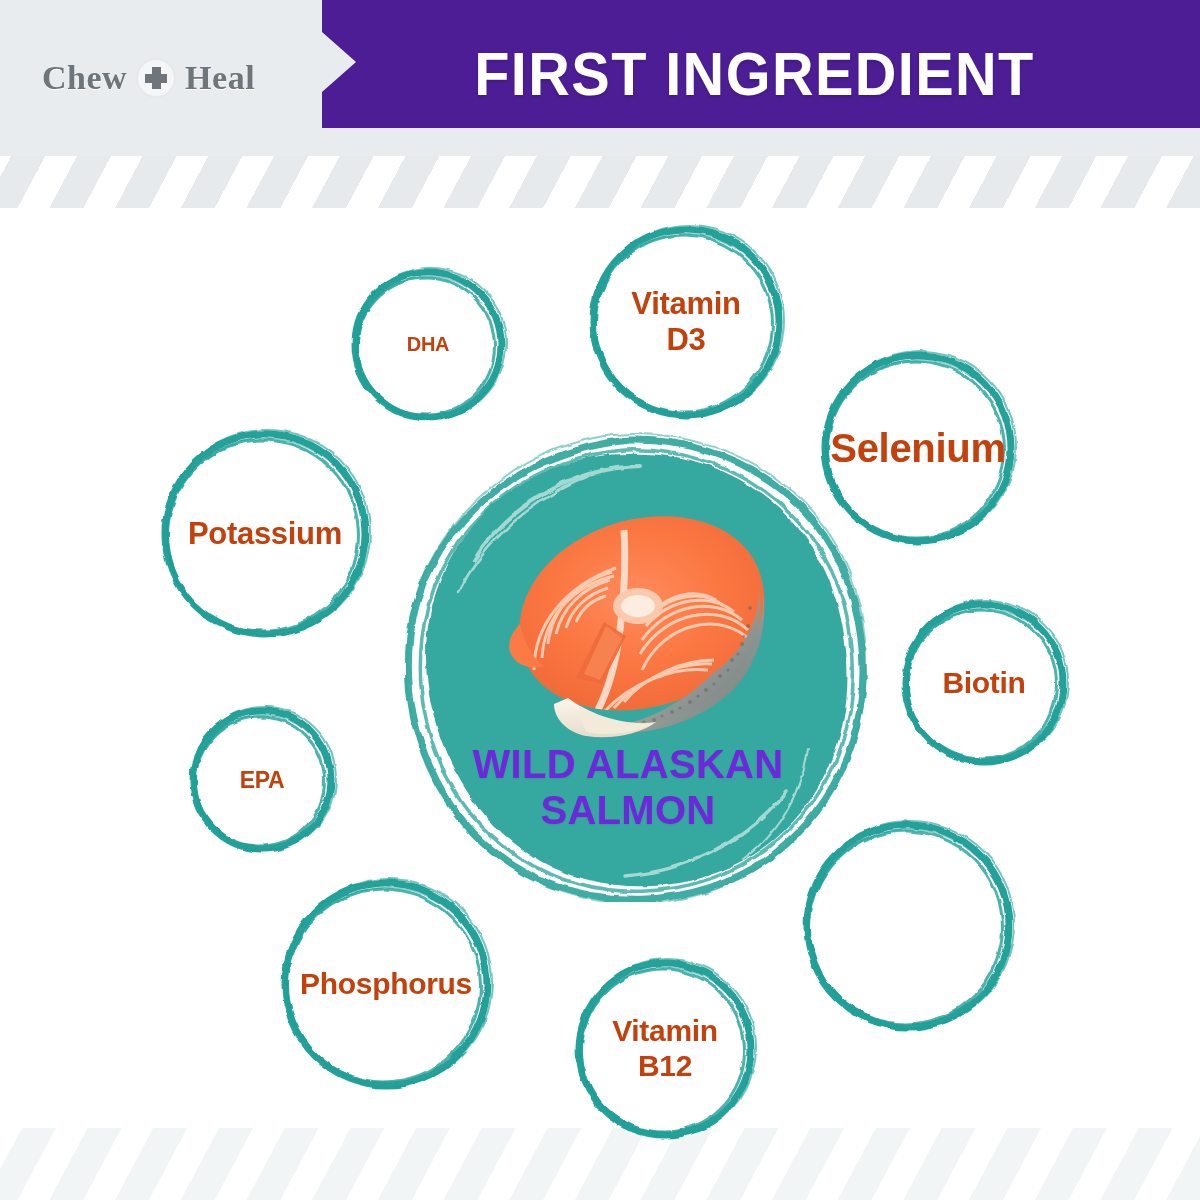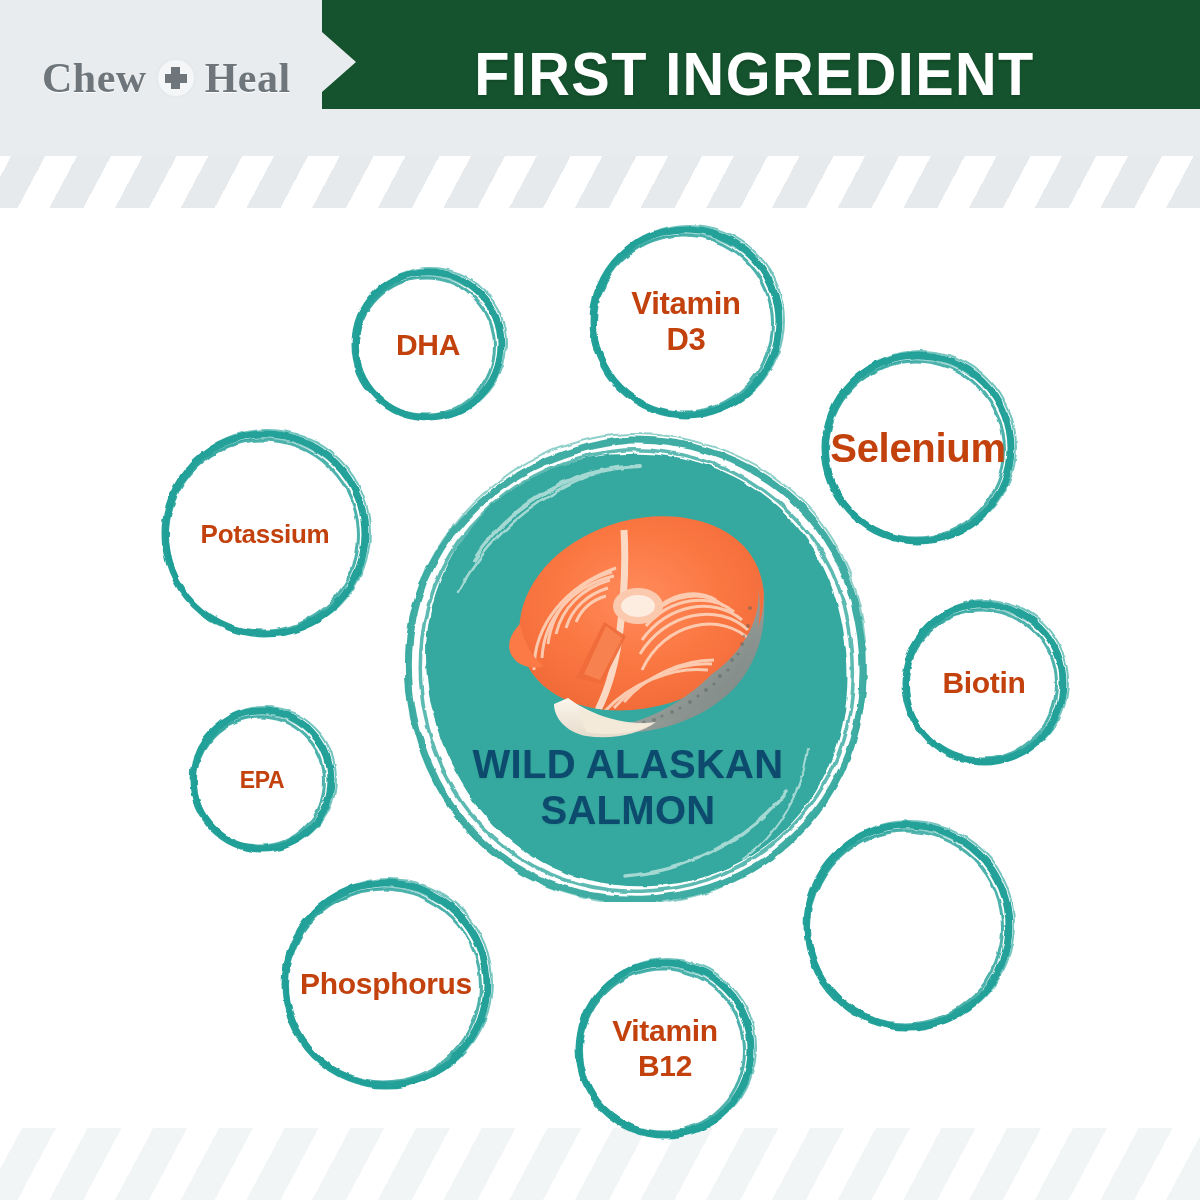--- a/index.html
+++ b/index.html
@@ -18,42 +18,42 @@
     background:#e9ecee; z-index:5;
   }
   #logo-wrap {
     position:absolute; left:42px; top:46px;
     display:flex; align-items:center; gap:0px;
     height:64px;
   }
   .logo-word {
     font-family:"Liberation Serif", serif;
     font-weight:bold;
-    font-size:42px;
+    font-size:34px;
     letter-spacing:0.5px;
     color:#6e767b;
     line-height:1;
     text-shadow:0 1px 0 #ffffff;
   }
   #logo-plus {
     position:relative; width:40px; height:40px; margin:0 9px;
     border-radius:50%;
     border:2px solid #e5e9eb;
     background:#f4f6f7;
     flex:0 0 auto;
   }
   #logo-plus::before, #logo-plus::after {
     content:""; position:absolute; background:#6e767b;
   }
   #logo-plus::before { left:50%; top:7px; width:9px; height:22px; margin-left:-4.5px; }
   #logo-plus::after  { top:50%; left:7px; height:9px; width:22px; margin-top:-4.5px; }
 
   #banner {
-    position:absolute; left:322px; top:0; width:878px; height:109px;
-    background:#14532d; z-index:6;
+    position:absolute; left:322px; top:0; width:878px; height:128px;
+    background:#4c1d95; z-index:6;
     clip-path: polygon(0 0, 100% 0, 100% 100%, 0 100%, 0 92px, 34px 62px, 0 32px);
   }
   #banner-title {
     position:absolute; left:0; right:0; top:38px;
     text-align:center;
     color:#ffffff;
     font-family:"Liberation Sans", sans-serif;
     font-weight:bold;
     font-size:62px;
     letter-spacing:1.5px;
@@ -107,21 +107,21 @@
   }
 
   
   #center-blob {
     position:absolute; z-index:3;
     display:flex; flex-direction:column; align-items:center;
   }
   #center-label {
     position:absolute; left:0; right:0;
     text-align:center;
-    color:#0c4a6e;
+    color:#6d28d9;
     font-weight:bold;
     font-size:40px;
     line-height:1.14;
     letter-spacing:0.3px;
     white-space:pre-line;
     text-shadow:0 1px 2px rgba(0,0,0,0.08);
     z-index:6;
   }
   #salmon-holder { position:absolute; z-index:5; }
 </style>
@@ -305,21 +305,21 @@
                 <feDisplacementMap in="SourceGraphic" in2="n" scale="4.5" xChannelSelector="R" yChannelSelector="G"></feDisplacementMap>
               </filter>
             </defs>
             <g fill="none" stroke="#1f9f97" stroke-linecap="round" filter="url(#rg0)">
               <circle cx="80" cy="80" r="73" stroke-width="7" opacity="0.97"></circle>
               <circle cx="78" cy="81.5" r="68.5" stroke-width="3" opacity="0.8"></circle>
               <circle cx="82.5" cy="78.5" r="75.5" stroke-width="2" opacity="0.62"></circle>
               <circle cx="81" cy="83" r="71.5" stroke-width="1.6" opacity="0.5"></circle>
             </g>
           </svg>
-          <span class="bubble-label" style="font-size: 30px;">DHA</span>
+          <span class="bubble-label" style="font-size: 20px;">DHA</span>
         </div>
         <div class="bubble" style="left: 586px; top: 222px; width: 200px; height: 200px;">
           <svg width="200" height="200" viewBox="0 0 200 200" style="position: absolute; left: 0px; top: 0px;">
             <defs>
               <filter id="rg1">
                 <feTurbulence type="fractalNoise" baseFrequency="0.055" numOctaves="3" seed="8" result="n"></feTurbulence>
                 <feDisplacementMap in="SourceGraphic" in2="n" scale="4.5" xChannelSelector="R" yChannelSelector="G"></feDisplacementMap>
               </filter>
             </defs>
             <g fill="none" stroke="#1f9f97" stroke-linecap="round" filter="url(#rg1)">
@@ -357,21 +357,21 @@
                 <feDisplacementMap in="SourceGraphic" in2="n" scale="4.5" xChannelSelector="R" yChannelSelector="G"></feDisplacementMap>
               </filter>
             </defs>
             <g fill="none" stroke="#1f9f97" stroke-linecap="round" filter="url(#rg3)">
               <circle cx="107" cy="107" r="100" stroke-width="7" opacity="0.97"></circle>
               <circle cx="105" cy="108.5" r="95.5" stroke-width="3" opacity="0.8"></circle>
               <circle cx="109.5" cy="105.5" r="102.5" stroke-width="2" opacity="0.62"></circle>
               <circle cx="108" cy="110" r="98.5" stroke-width="1.6" opacity="0.5"></circle>
             </g>
           </svg>
-          <span class="bubble-label" style="font-size: 26px;">Potassium</span>
+          <span class="bubble-label" style="font-size: 31px;">Potassium</span>
         </div>
         <div class="bubble" style="left: 898px; top: 597px; width: 172px; height: 172px;">
           <svg width="172" height="172" viewBox="0 0 172 172" style="position: absolute; left: 0px; top: 0px;">
             <defs>
               <filter id="rg4">
                 <feTurbulence type="fractalNoise" baseFrequency="0.055" numOctaves="3" seed="23" result="n"></feTurbulence>
                 <feDisplacementMap in="SourceGraphic" in2="n" scale="4.5" xChannelSelector="R" yChannelSelector="G"></feDisplacementMap>
               </filter>
             </defs>
             <g fill="none" stroke="#1f9f97" stroke-linecap="round" filter="url(#rg4)">

